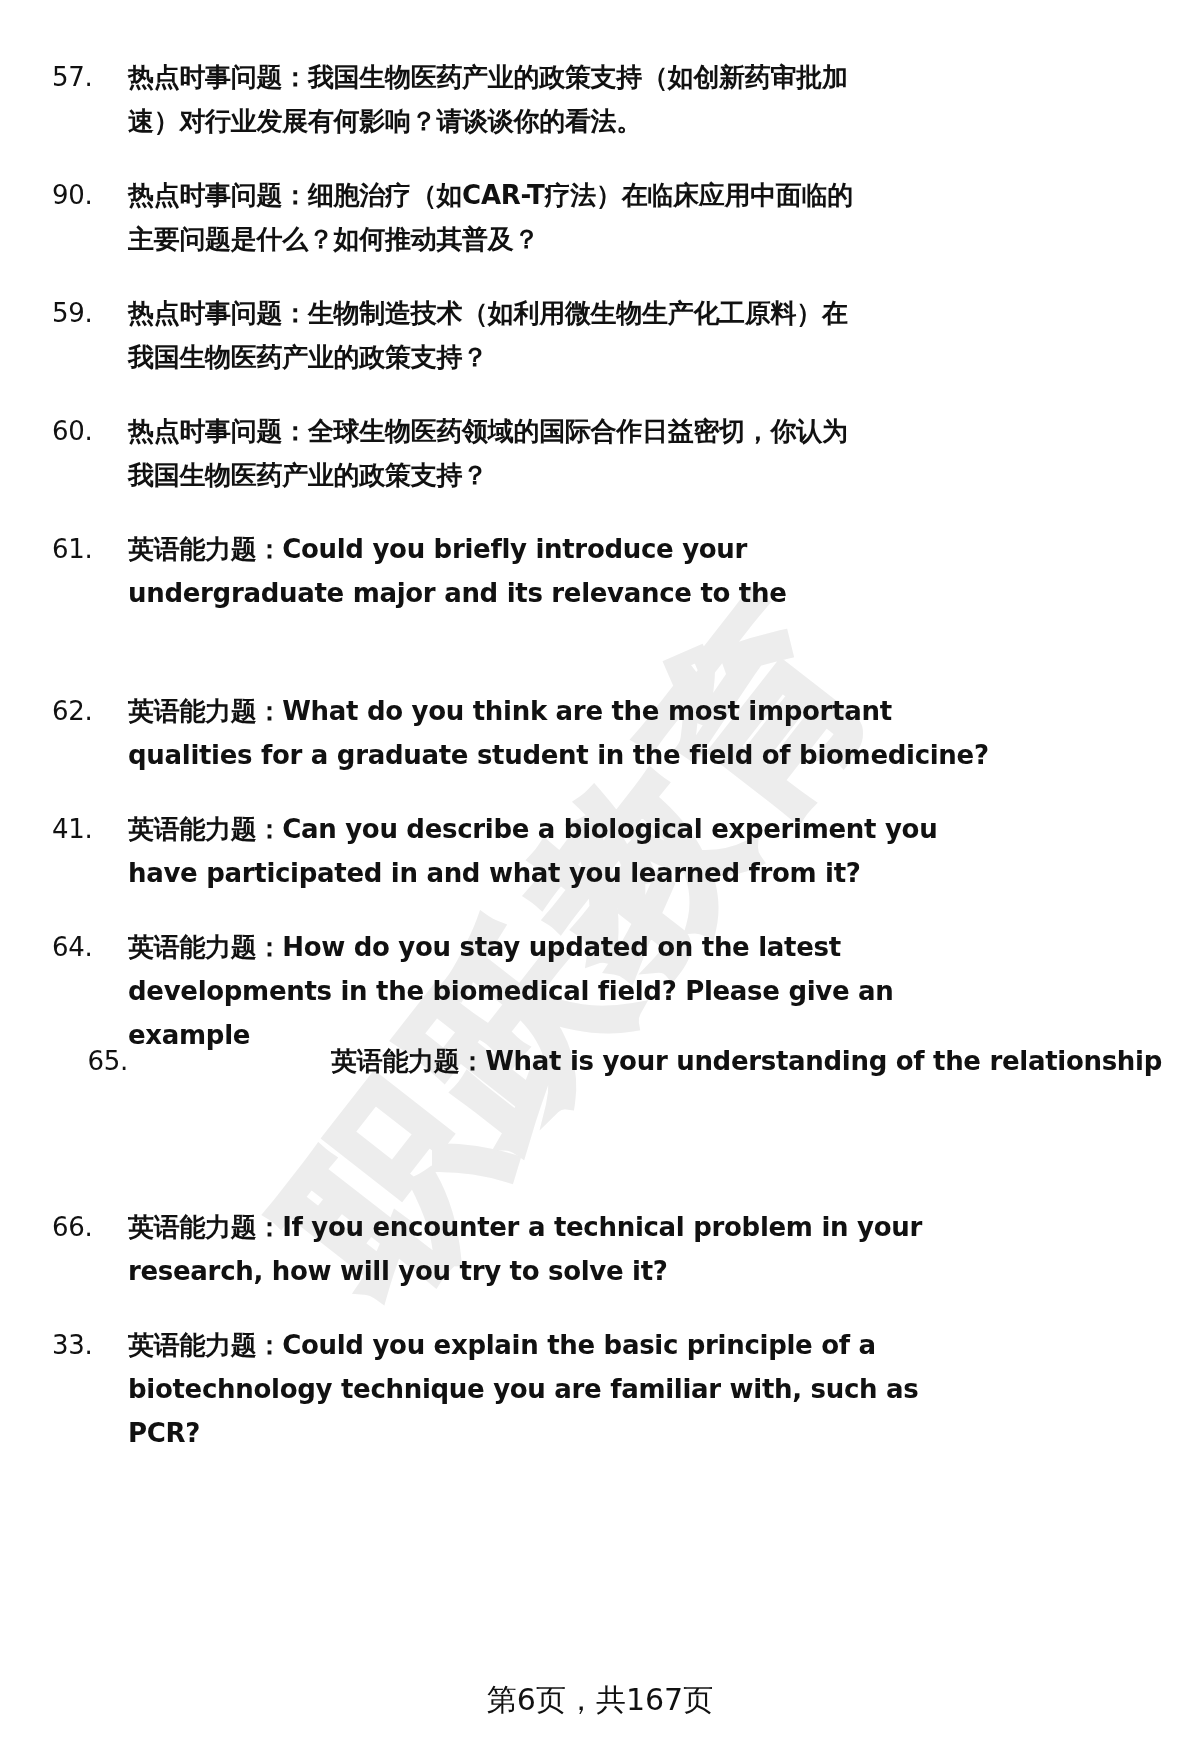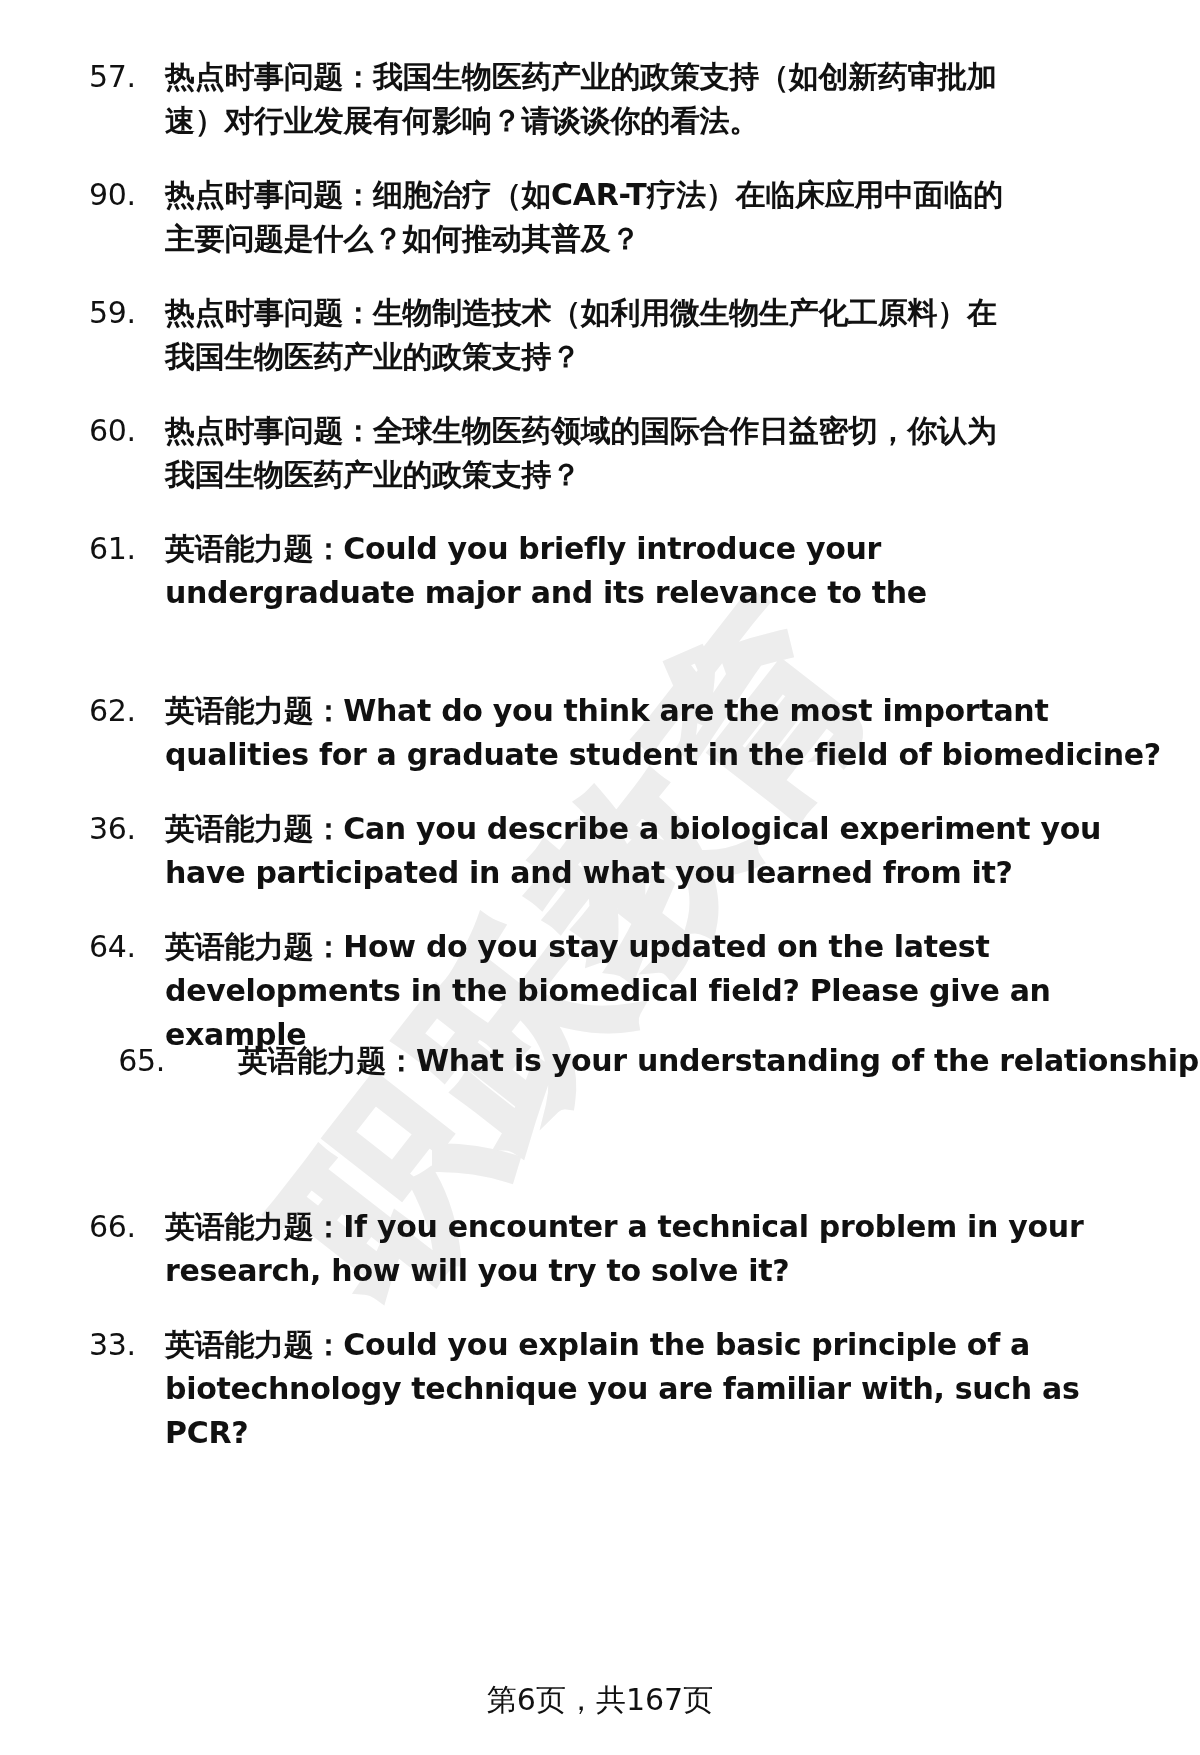--- a/index.html
+++ b/index.html
@@ -36,24 +36,23 @@
       position: absolute;
       left: 0;
       top: 0;
       width: 1200px;
       z-index: 1;
     }
     .qitem {
       position: absolute;
       left: 52px;
       width: 1110px;
-      font-size: 30px;
+      font-size: 26px;
       line-height: 44px;
       letter-spacing: -0.3px;
-      margin-left: 37px;
     }
     .qnum {
       position: absolute;
       left: 0;
       top: 0;
       width: 76px;
     }
     .qbody {
       margin-left: 76px;
       display: block;
@@ -124,21 +123,21 @@
 
   <div class="qitem" style="top:689px;">
     <span class="qnum">62.</span>
     <div class="qbody">
       <span class="qcat">英语能力题：</span><span class="qtext">What do you think are the most important</span><br>
       <span class="qtext" style="white-space:nowrap;">qualities for a graduate student in the field of biomedicine?</span>
     </div>
   </div>
 
   <div class="qitem" style="top:807px;">
-    <span class="qnum">36.</span>
+    <span class="qnum">41.</span>
     <div class="qbody">
       <span class="qcat">英语能力题：</span><span class="qtext">Can you describe a biological experiment you</span><br>
       <span class="qtext">have participated in and what you learned from it?</span>
     </div>
   </div>
 
   <div class="qitem" style="top:925px;">
     <span class="qnum">64.</span>
     <div class="qbody">
       <span class="qcat">英语能力题：</span><span class="qtext">How do you stay updated on the latest</span><br>

